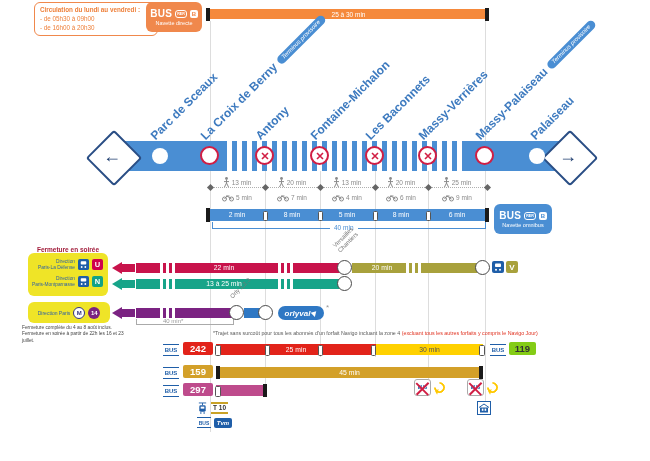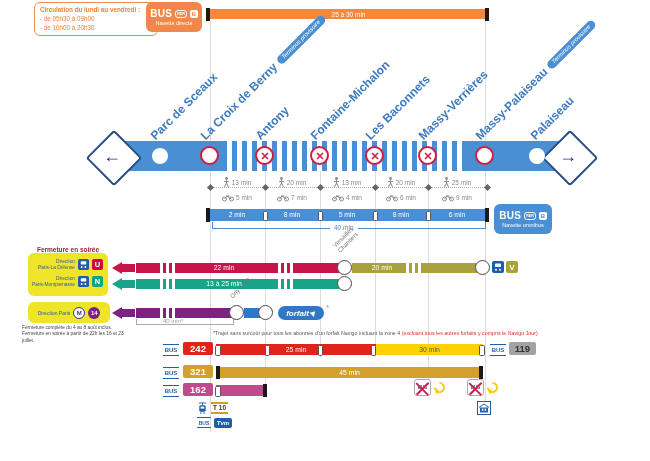--- a/index.html
+++ b/index.html
@@ -378,21 +378,21 @@
   <div class="hbar" style="left:136px;top:308.2px;width:96px;background:#7B2382;">
     <span class="gap" style="left:24px;"></span>
       <span class="gap" style="left:30px;"></span>
       <span class="gap" style="left:36px;"></span>
   </div>
   <div class="conn-circle" style="left:229px;top:305px;"></div>
   <div class="rot-small" style="left:234px;top:293px;">Orly 1,2,3</div>
   <div class="hbar" style="left:244px;top:308.2px;width:18px;background:#2F78C4;"></div>
   <div class="conn-circle" style="left:258px;top:305px;"></div>
   <div class="orlyval">
-    <span>forfait</span>
+    <span>orlyval</span>
       <span class="oarrow"></span>
   </div>
   <div class="abs" style="left:326px;top:303px;font-size:8px;color:#999;">*</div>
   <div class="bracket2" style="left:136px;top:319px;width:96px;height:5px;"></div>
   <div class="bracket2-label" style="left:160px;top:318px;">40 min*</div>
   <div class="note-small">Fermeture complète du 4 au 8 août inclus. Fermeture en soirée à partir de 22h les 16 et 23 juillet.</div>
 
   <div class="footnote">
     <span class="fn1">*Trajet sans surcoût pour tous les abonnés d'un forfait Navigo incluant la zone 4 </span><span class="fn2">(excluant tous les autres forfaits y compris le Navigo Jour)</span>
   </div>
@@ -404,32 +404,32 @@
     </div>
   <div class="busbar" style="left:376px;top:343.5px;width:107px;background:#FFD100;color:#555;">
       <span>30 min</span>
     </div>
   <div class="tick" style="left:215px;top:345px;"></div>
   <div class="tick" style="left:264.5px;top:345px;"></div>
   <div class="tick" style="left:317.5px;top:345px;"></div>
   <div class="tick" style="left:370.5px;top:345px;"></div>
   <div class="tick" style="left:479px;top:345px;"></div>
   <div class="buslogo" style="left:490px;top:344px;">BUS</div>
-  <div class="numbadge" style="left:509px;top:342px;width:27px;background:#a3a3a3;color:#333;">119</div>
+  <div class="numbadge" style="left:509px;top:342px;width:27px;background:#84cc16;color:#333;">119</div>
 
   <div class="buslogo" style="left:163px;top:366.5px;">BUS</div>
-  <div class="numbadge" style="left:183px;top:365px;background:#D3A029;">321</div>
+  <div class="numbadge" style="left:183px;top:365px;background:#D3A029;">159</div>
   <div class="busbar" style="left:216px;top:366.5px;width:267px;background:#D3A029;color:#fff;">
       <span>45 min</span>
     </div>
   <div class="cap" style="left:216px;top:365.5px;width:4px;height:13px;"></div>
   <div class="cap" style="left:479px;top:365.5px;width:4px;height:13px;"></div>
 
   <div class="buslogo" style="left:163px;top:384.5px;">BUS</div>
-  <div class="numbadge" style="left:183px;top:383px;background:#BE4B8C;">162</div>
+  <div class="numbadge" style="left:183px;top:383px;background:#BE4B8C;">297</div>
   <div class="busbar" style="left:216px;top:384.5px;width:50px;background:#BE4B8C;"></div>
   <div class="tick" style="left:215px;top:386px;"></div>
   <div class="cap" style="left:263px;top:383.5px;width:4px;height:13px;"></div>
 
   <div class="xgroup" style="left:414px;top:379px;">
     <div class="xbus">
         <span>BUS</span>
         <i class="x1"></i>
         <i class="x2"></i>
       </div>

